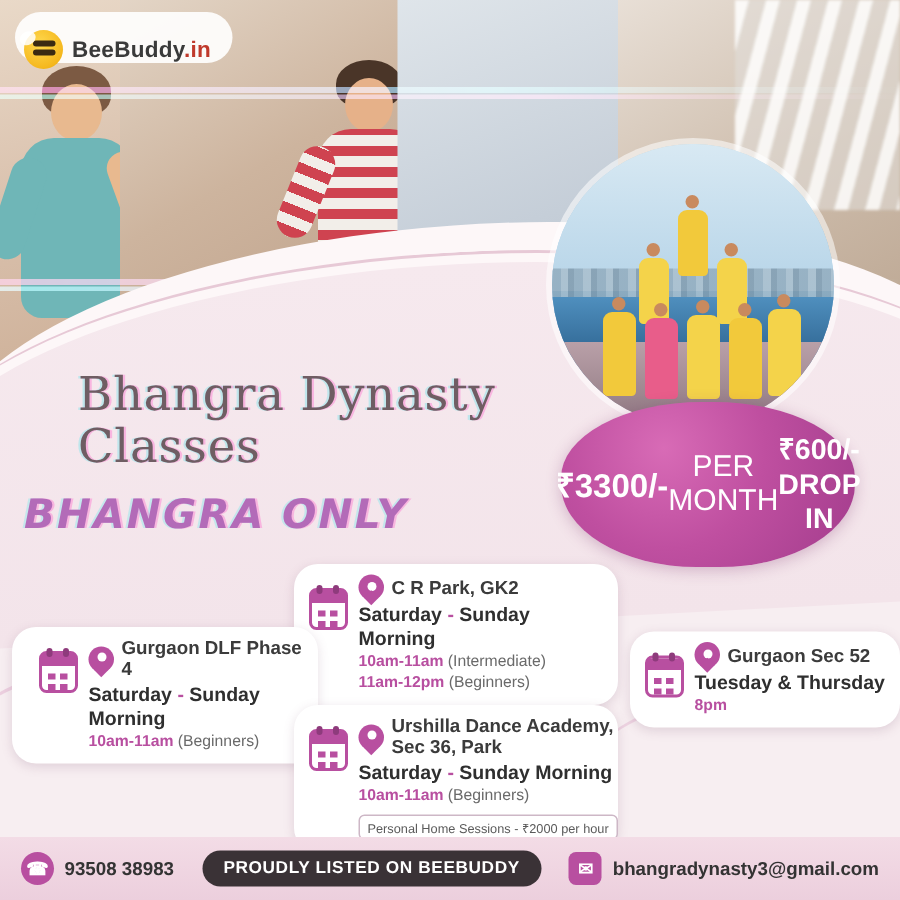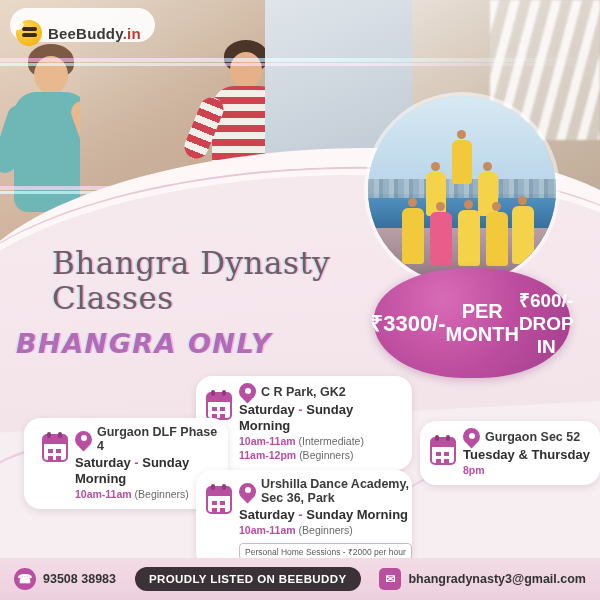--- a/index.html
+++ b/index.html
@@ -139,21 +139,21 @@
   .price-bubble {
     position: absolute; left: 374px; top: 268px;
     width: 196px; height: 110px;
     border-radius: 48% 48% 46% 46% / 46% 46% 50% 50%;
     background: radial-gradient(circle at 35% 28%, #d86bb6 0%, #bf4fa0 45%, #a23c8c 100%);
     color: #ffffff; text-align: center;
     display: flex; justify-content: center; align-items: center;
     box-shadow: 0 2px 10px rgba(120,40,100,.28);
   }
   .price-1 { font-size: 22px; font-weight: bold; line-height: 23px; }
-  .price-2 { font-size: 20px; font-weight: bold; line-height: 23px; }
+  .price-2 { font-size: 20px; font-weight: normal; line-height: 23px; }
   .price-3 { font-size: 19px; font-weight: bold; line-height: 23px; }
 
   
   .logo {
     position: absolute; left: 10px; top: 8px;
     height: 34px; padding: 19px 14px 3px 6px;
     background: rgba(255,255,255,.90);
     border-radius: 18px;
     display: flex; align-items: center; gap: 6px;
   }
@@ -216,21 +216,21 @@
   .pin:after {
     content:""; position:absolute; left:5px; top:12px;
     width:7px; height:7px; background:#b84fa0; transform: rotate(45deg);
   }
   .loc-name { font-size: 12.5px; font-weight: bold; color:#3b3b3b; line-height:14px; }
   .days { font-size: 13px; font-weight: bold; color:#2f2f2f; line-height: 16px; }
   .days .dash { color:#b84fa0; }
   .time { font-size: 10.5px; color:#b84fa0; font-weight: bold; line-height: 14px; }
   .time .lvl { color:#6a6a6a; font-weight: normal; text-align: center; }
 
-  #card-gurgaon-dlf { left: 24px;  top: 418px; width: 204px; padding-left: 18px; }
+  #card-gurgaon-dlf { left: 8px;  top: 418px; width: 204px; padding-left: 18px; }
   #card-crpark      { left: 196px; top: 376px; width: 216px; }
   #card-gurgaon-sec52 { left: 420px; top: 421px; width: 180px; }
   #card-urshilla    { left: 196px; top: 470px; width: 216px; }
 
   .home-note {
     margin-top: 6px;
     display: inline-block;
     font-size: 8.5px; color:#5a5a5a;
     border: 1px solid #cdb7c6; border-radius: 4px;
     padding: 2px 5px;

